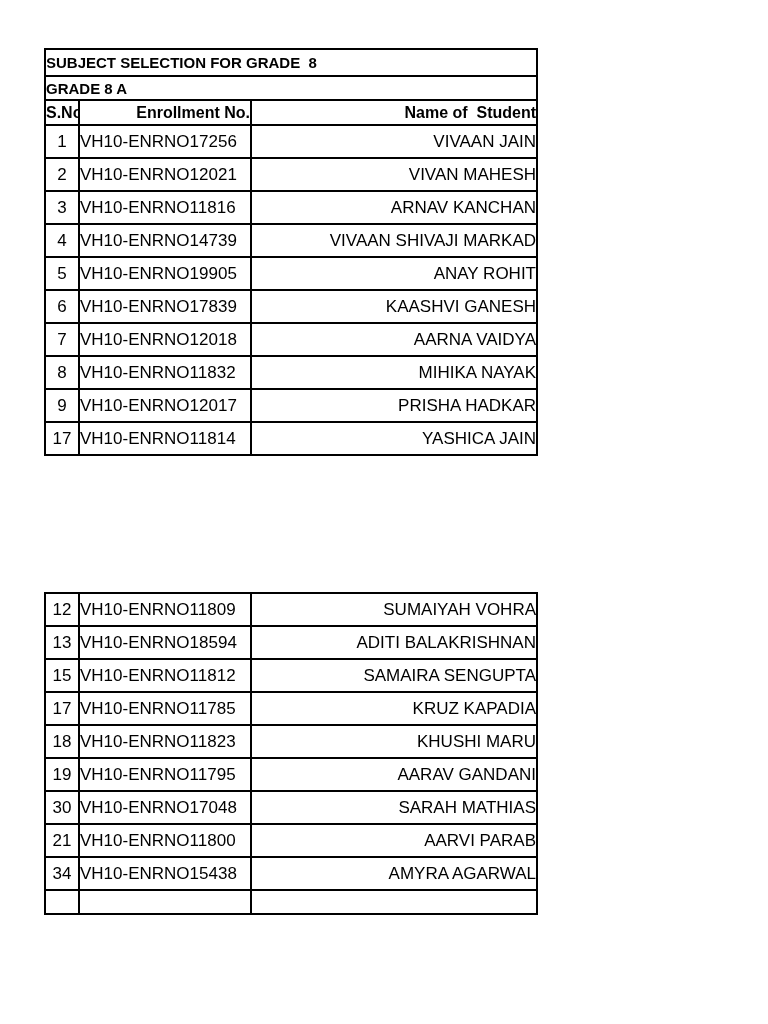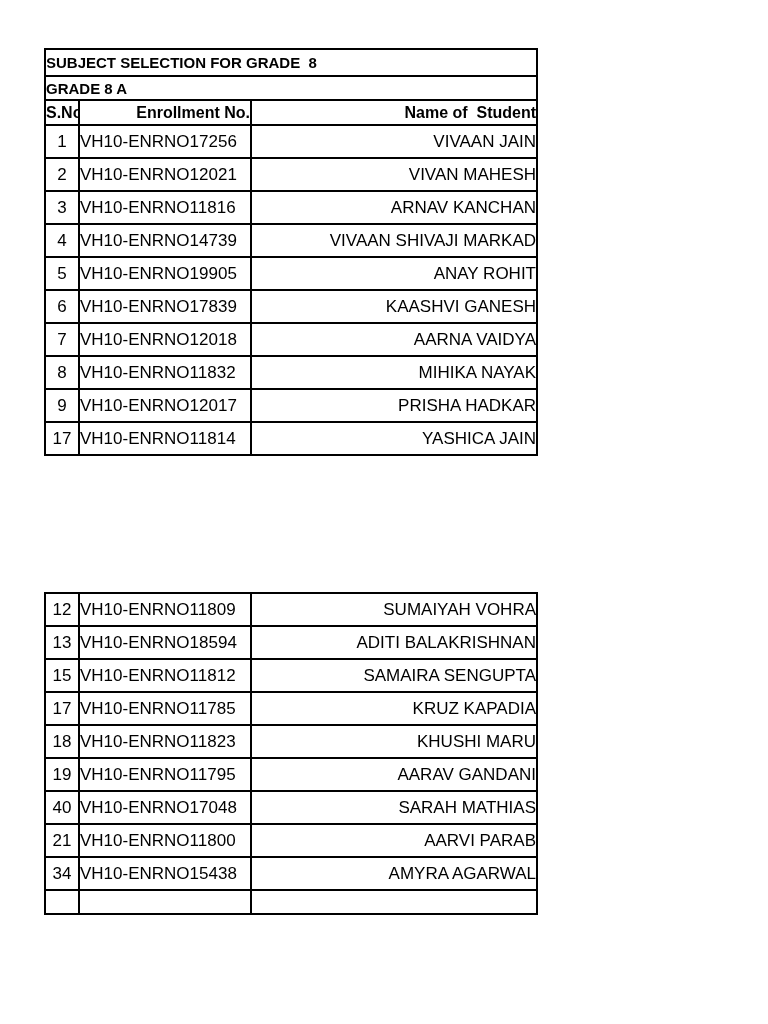--- a/index.html
+++ b/index.html
@@ -178,21 +178,21 @@
           <td class="cell cell-sno">18</td>
           <td class="cell cell-enr">VH10-ENRNO11823</td>
           <td class="cell cell-name">KHUSHI MARU</td>
         </tr>
         <tr>
           <td class="cell cell-sno">19</td>
           <td class="cell cell-enr">VH10-ENRNO11795</td>
           <td class="cell cell-name">AARAV GANDANI</td>
         </tr>
         <tr>
-          <td class="cell cell-sno">40</td>
+          <td class="cell cell-sno">30</td>
           <td class="cell cell-enr">VH10-ENRNO17048</td>
           <td class="cell cell-name">SARAH MATHIAS</td>
         </tr>
         <tr>
           <td class="cell cell-sno">21</td>
           <td class="cell cell-enr">VH10-ENRNO11800</td>
           <td class="cell cell-name">AARVI PARAB</td>
         </tr>
         <tr>
           <td class="cell cell-sno">34</td>

